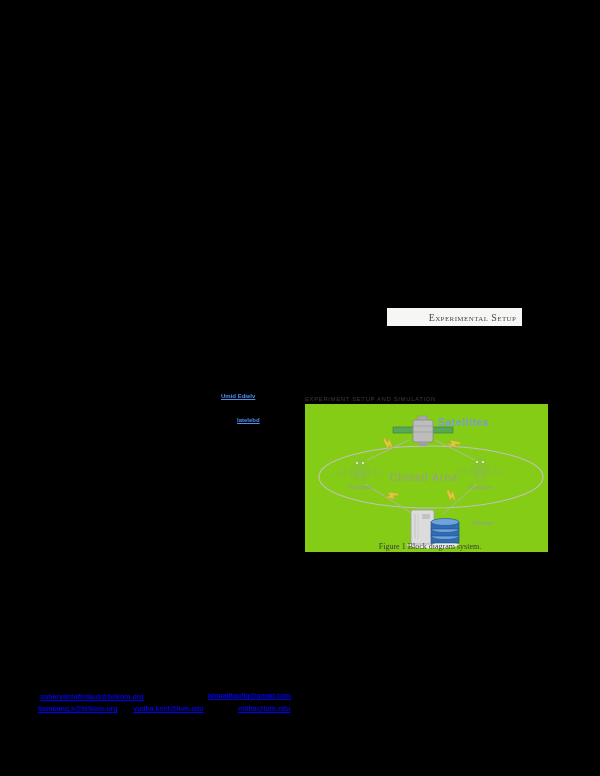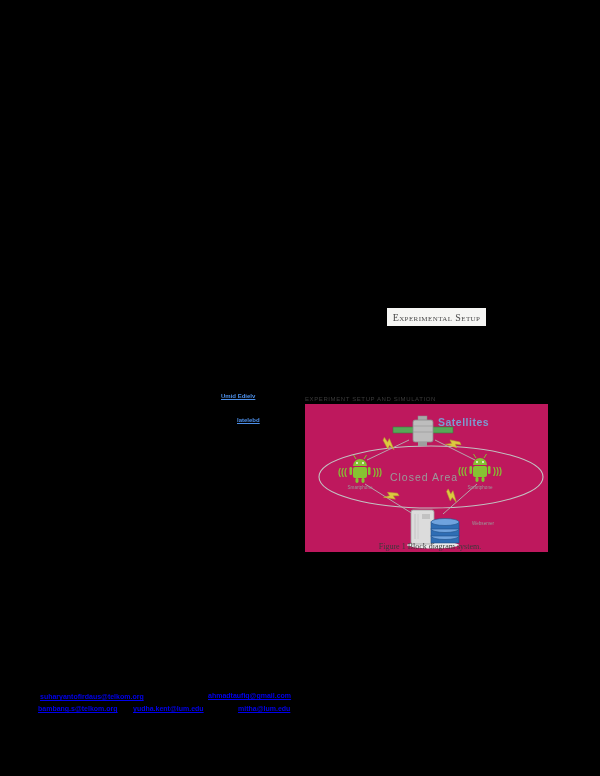--- a/index.html
+++ b/index.html
@@ -1,33 +1,33 @@
 <!DOCTYPE html>
 <html><head>
 <meta charset="utf-8">
 <style>
   html,body{margin:0;padding:0;background:#000;}
   .page{position:relative;width:600px;height:776px;background:#000;overflow:hidden;
         font-family:"Liberation Sans",sans-serif;}
   
   .heading-box{position:absolute;left:387px;top:308px;width:99px;height:18px;
-        background:#f6f6f4;display:flex;align-items:center;justify-content:center;}
+        background:#f6f6f4;display:flex;align-items:center;justify-content:center;padding-left:36px;}
   .heading-box span{font-family:"Liberation Serif",serif;font-variant:small-caps;
         font-size:10px;color:#4a4a4a;letter-spacing:.4px;white-space:nowrap;}
   
   .faint-line{position:absolute;left:305px;top:396px;width:132px;color:#3c3c3c;
         font-size:6px;letter-spacing:.6px;white-space:nowrap;overflow:hidden;}
   
   .cite{position:absolute;font-size:6px;font-weight:bold;color:#4d8fe8;
         text-decoration:underline;white-space:nowrap;cursor:pointer;}
   .cite1{left:221px;top:393px;}
   .cite2{left:237px;top:417px;}
   
   .figure-box{position:absolute;left:305px;top:404px;width:243px;height:148px;
-        background:#be185d;}
+        background:#84cc16;}
   .figure-box svg{display:block;}
   
   .email{position:absolute;font-size:7px;font-weight:bold;color:#0000ee;
         text-decoration:underline;white-space:nowrap;cursor:pointer;}
   .e1{left:40px;top:693px;}
   .e2{left:208px;top:692px;}
   .e3{left:38px;top:705px;}
   .e4{left:133px;top:705px;}
   .e5{left:238px;top:705px;}
 </style>

